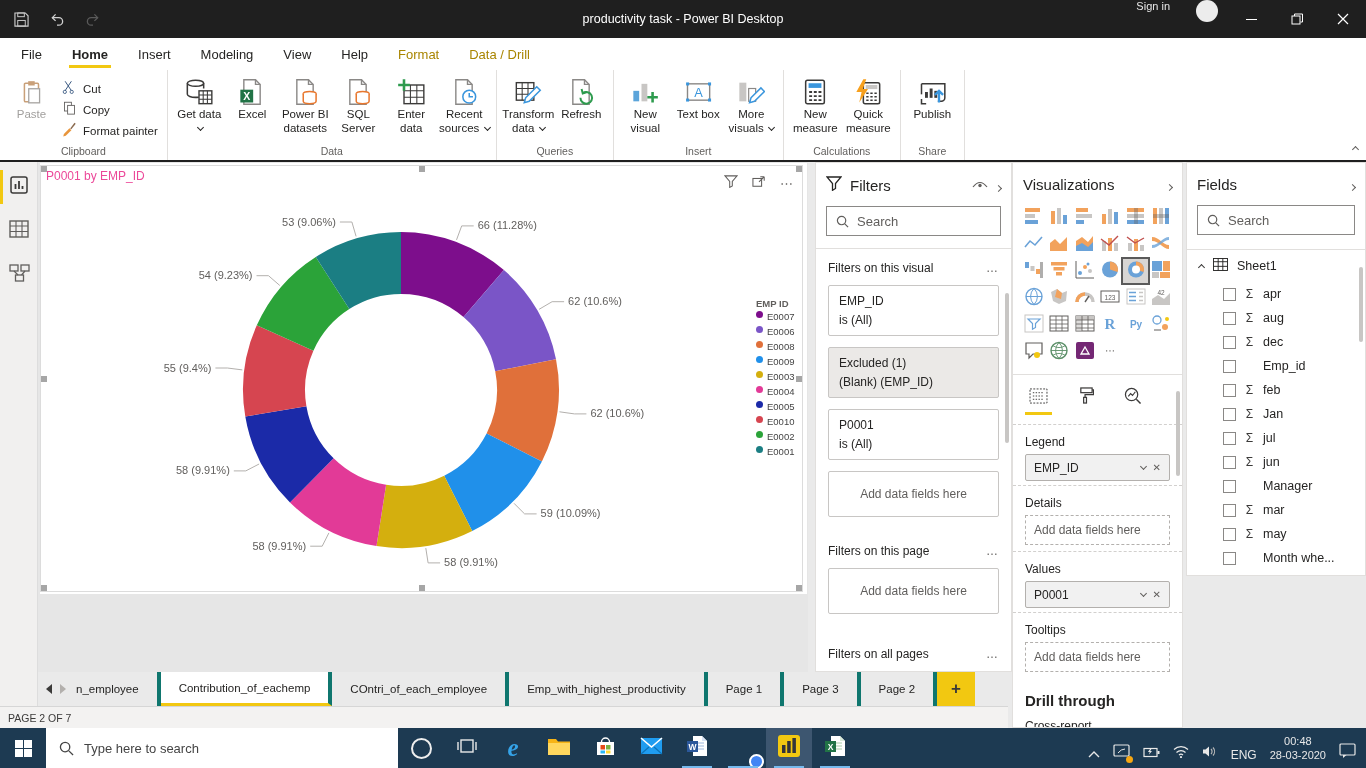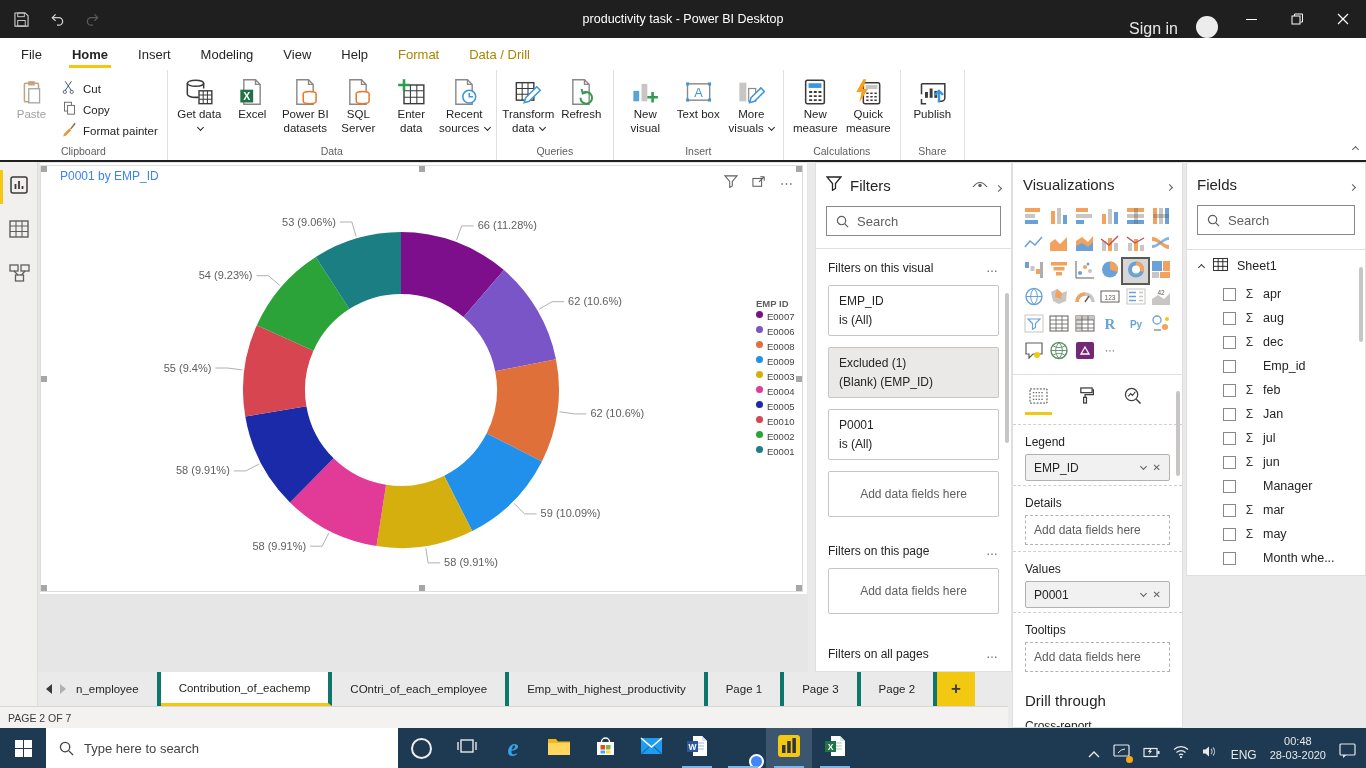--- a/index.html
+++ b/index.html
@@ -3,21 +3,21 @@
 <meta charset="utf-8">
 <style>
   *{box-sizing:border-box;margin:0;padding:0}
   html,body{width:1366px;height:768px;overflow:hidden;font-family:"Liberation Sans",sans-serif;background:#eaeaea;position:relative}
   
   .titlebar{position:absolute;left:0;top:0;width:1366px;height:38px;background:#1f1f1f;color:#e8e8e8;display:flex;align-items:center}
   .tb-icons{display:flex;gap:20px;padding-left:14px;align-items:center}
   .tb-icons svg{display:block}
   .tb-title{position:absolute;left:0;right:0;text-align:center;font-size:12.5px;color:#fff;pointer-events:none}
   .tb-right{margin-left:auto;display:flex;align-items:center;gap:0;height:100%}
-  .signin{font-size:16px;padding:0 10px;display:flex;align-items:flex-end;gap:18px;height:100%}
+  .signin{font-size:11px;padding:0 10px;display:flex;align-items:flex-start;gap:26px;height:100%}
   .avatar{width:22px;height:22px;border-radius:50%;background:#ececec}
   .winbtn{width:46px;height:100%;display:flex;align-items:center;justify-content:center;font-size:13px;color:#fff}
   
   .menubar{position:absolute;left:0;top:38px;width:1366px;height:32px;background:#fff;display:flex;align-items:stretch;padding-left:6px}
   .mtab{padding:0 15px;font-size:13px;color:#252423;display:flex;align-items:center;position:relative}
   .mtab.active{font-weight:bold}
   .mtab.active::after{content:"";position:absolute;left:12px;right:12px;bottom:2px;height:3px;background:#f2c811}
   .mtab.ctx{color:#a98500}
   
   .ribbon{position:absolute;left:0;top:70px;width:1366px;height:92px;background:#fff;border-bottom:2px solid #1f1f1f;display:flex}
@@ -35,21 +35,21 @@
   .chv.u{transform:rotate(-135deg)}
   .ribbon-collapse{position:absolute;right:8px;bottom:4px;color:#605e5c}
   
   .leftnav{position:absolute;left:0;top:162px;width:38px;height:544px;background:#f1f0ef;border-right:1px solid #ddd}
   .lnav-item{position:relative;width:38px;height:38px;display:flex;align-items:center;justify-content:center;color:#3b3a39;margin-top:6px}
   .lnav-item.active::before{content:"";position:absolute;left:0;top:2px;bottom:2px;width:3px;background:#f2c811}
   
   .canvas{position:absolute;left:38px;top:162px;width:770px;height:510px;background:#e6e6e6}
   .page{position:absolute;left:2px;top:1px;width:767px;height:431px;background:#fff}
   .visual{position:absolute;left:0;top:2px;width:763px;height:427px;background:#fff;border:1px solid #dcdcdc}
-  .visual-title{position:absolute;left:19px;top:3px;font-size:12px;color:#3b82f6;z-index:3}
+  .visual-title{position:absolute;left:5px;top:3px;font-size:12px;color:#ec4899;z-index:3}
   .vheader{position:absolute;right:8px;top:8px;display:flex;gap:14px;color:#605e5c;z-index:3;align-items:center}
   .hdl{position:absolute;width:6px;height:6px;background:#a6a6a6;z-index:4}
   #donut-svg{position:absolute;left:0;top:0}
   .chart-legend{position:absolute;left:715px;top:132px;font-size:9.5px;color:#444;z-index:2}
   .cl-title{font-weight:bold;color:#605e5c;margin-bottom:2px}
   .cl-item{display:flex;align-items:flex-start;gap:4px;height:15px}
   .cl-dot{width:7px;height:7px;border-radius:50%}
   
   .pagetabs{position:absolute;left:38px;top:672px;width:970px;height:34px;background:#eaeaea;display:flex;align-items:stretch}
   .pt-arrows{display:flex;align-items:center;gap:8px;padding:0 8px}
@@ -85,21 +85,21 @@
   .viz-cell{width:25px;height:24px;display:flex;align-items:center;justify-content:center}
   .viz-cell.sel{outline:2px solid #5a5a5a;background:#d8d6d4}
   .fw-tabs{display:flex;gap:30px;padding:12px 16px 8px;align-items:center;border-top:1px solid #e1dfdd;margin-top:4px}
   .fw-tab{position:relative;color:#3b3a39}
   .fw-tab.active::after{content:"";position:absolute;left:-4px;right:-4px;bottom:-7px;height:3px;background:#f2c811}
   .w-sec{font-size:12px;color:#252423;padding:10px 12px 5px;border-top:1px dashed #d2d0ce}
   .pill{margin:0 12px 4px;height:27px;background:#f1f1f1;border:1px solid #b3b0ad;border-radius:2px;display:flex;align-items:center;padding:0 8px;font-size:12px;color:#252423}
   .pill .grow{flex:1}
   .pill .pic{color:#605e5c;font-size:10px;margin-left:7px}
   .well{margin:0 12px 6px;border:1px dashed #b3b0ad;padding:7px 8px;font-size:12px;color:#605e5c;background:#fff}
-  .drill{font-size:15px;font-weight:normal;color:#252423;padding:14px 12px 8px}
+  .drill{font-size:15px;font-weight:bold;color:#252423;padding:14px 12px 8px}
   .cross{font-size:12px;color:#252423;padding:2px 12px}
   
   .tbl-row{display:flex;align-items:center;gap:9px;padding:8px 12px;font-size:12.5px;color:#252423}
   .f-row{display:flex;align-items:center;gap:7px;padding:4px 8px 4px 36px;font-size:12.5px;color:#252423;height:24px}
   .cbx{width:13px;height:13px;border:1px solid #8a8886;background:#fff;flex:none}
   .sig{width:13px;color:#3b3a39;font-size:12px;text-align:center;flex:none}
   
   .taskbar{position:absolute;left:0;top:728px;width:1366px;height:40px;background:#1d3a52;display:flex;align-items:center;color:#e8e8e8}
   .tk-cell{width:46px;height:40px;display:flex;align-items:center;justify-content:center;position:relative;flex:none}
   .tk-cell.active{background:#3d5670}

